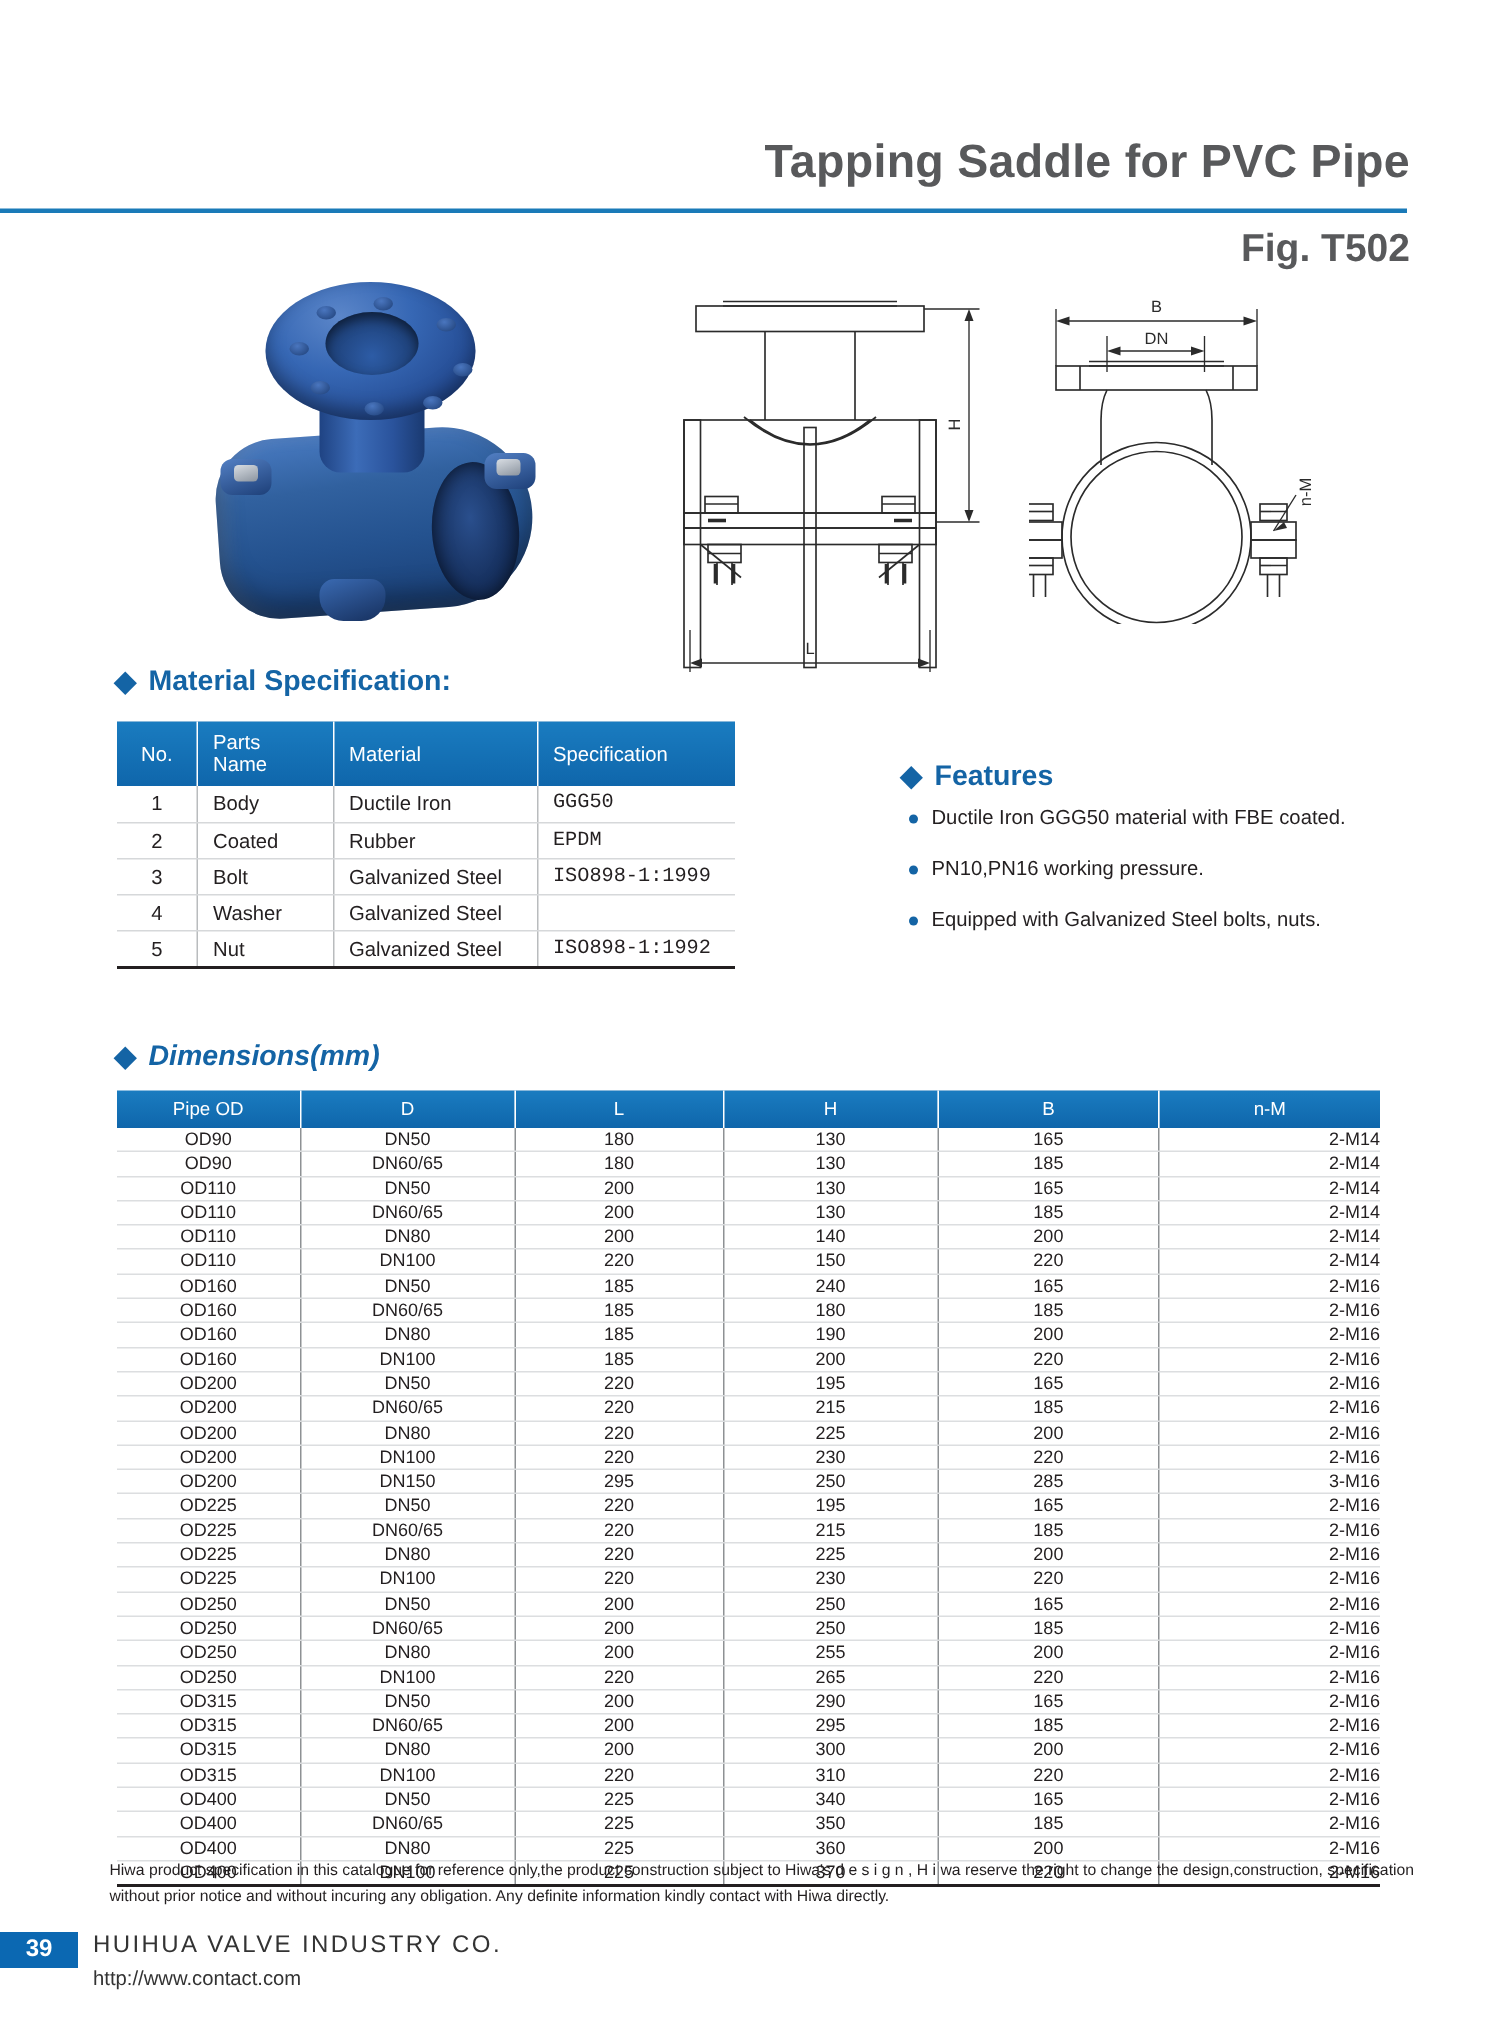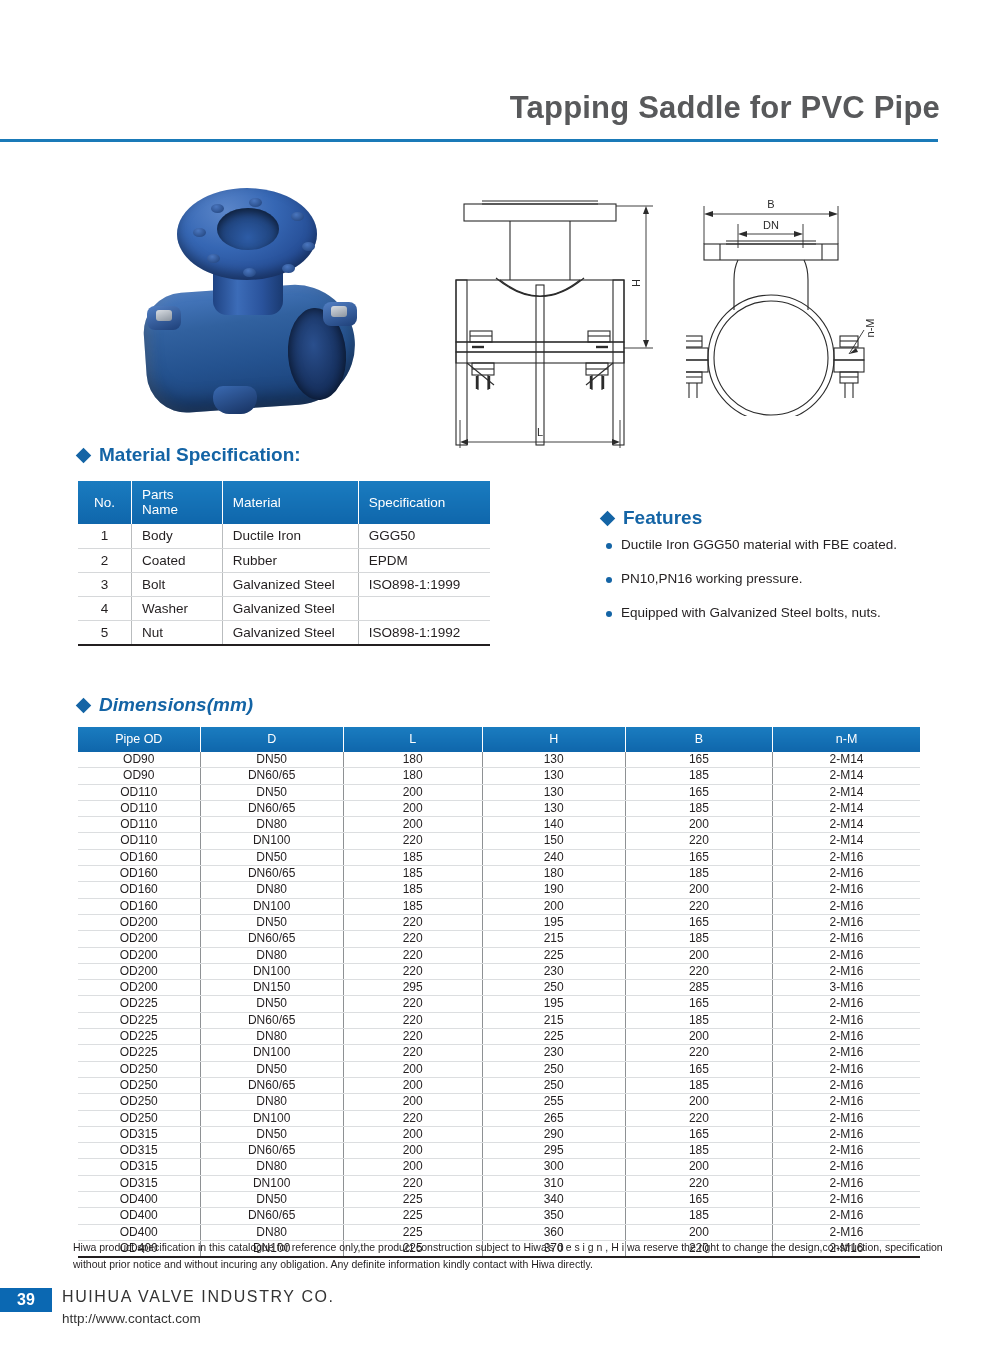--- a/index.html
+++ b/index.html
@@ -119,21 +119,21 @@
     border-right: 1px solid #ffffff;
   }
   .mat-tbl th:last-child { border-right: none; }
   .mat-tbl th.c { text-align: center; }
   .mat-tbl td {
     font-size: 13.5px; color: #231f20;
     padding: 4px 10px; height: 24px;
     border-right: 1px solid #b9bcbe;
     border-bottom: 1px solid #d6d8da;
   }
-  .mat-tbl td:last-child { border-right: none; }
+  .mat-tbl td:last-child { border-right: none; font-family: Liberation Mono, monospace; }
   .mat-tbl td.c { text-align: center; }
   .mat-tbl tr:last-child td { border-bottom: none; }
   .mat-tbl { border-bottom: 2.5px solid #231f20; }
   .mat-note {
     position: absolute; left: 73px; top: 641px; width: 430px;
     font-size: 10.5px; line-height: 1.55; color: #3a3a3a;
     letter-spacing: 0.55px;
   }
 
   
@@ -155,21 +155,21 @@
     padding: 5px 0 6px; text-align: center;
     border-right: 1px solid #ffffff;
   }
   .dim-tbl th:last-child { border-right: none; }
   .dim-tbl td {
     font-size: 12px; color: #231f20; text-align: center;
     padding: 0; height: 15.3px; line-height: 15.3px;
     border-right: 1px solid #8e9194;
     border-bottom: 1px solid #dcdee0;
   }
-  .dim-tbl td:last-child { border-right: none; }
+  .dim-tbl td:last-child { border-right: none; text-align: right; }
   .dim-tbl tr:last-child td { border-bottom: none; }
   .dim-tbl { border-bottom: 2.5px solid #231f20; }
 
   .disclaimer {
     position: absolute; left: 73px; top: 1239px; width: 870px;
     font-size: 10.5px; line-height: 1.65; color: #231f20;
   }
 
   
   .pg-badge {
@@ -188,20 +188,21 @@
     font-size: 13.5px; color: #333333;
   }
 </style>
 </head>
 <body>
 
 <div class="page">
 
   <div class="hdr-title">Tapping Saddle  for PVC Pipe</div>
   <div class="hdr-rule"></div>
+  <div class="hdr-fig">Fig. T502</div>
 
   <div class="photo">
     <div class="ph-body"></div>
     <div class="ph-pipe-end"></div>
     <div class="ph-neck"></div>
     <div class="ph-flange"></div>
     <div class="ph-bore"></div>
     <div class="ph-bolt" style="left:86px;  top:24px;"></div>
     <div class="ph-bolt" style="left:68px;  top:48px;"></div>
     <div class="ph-bolt" style="left:82px;  top:74px;"></div>

